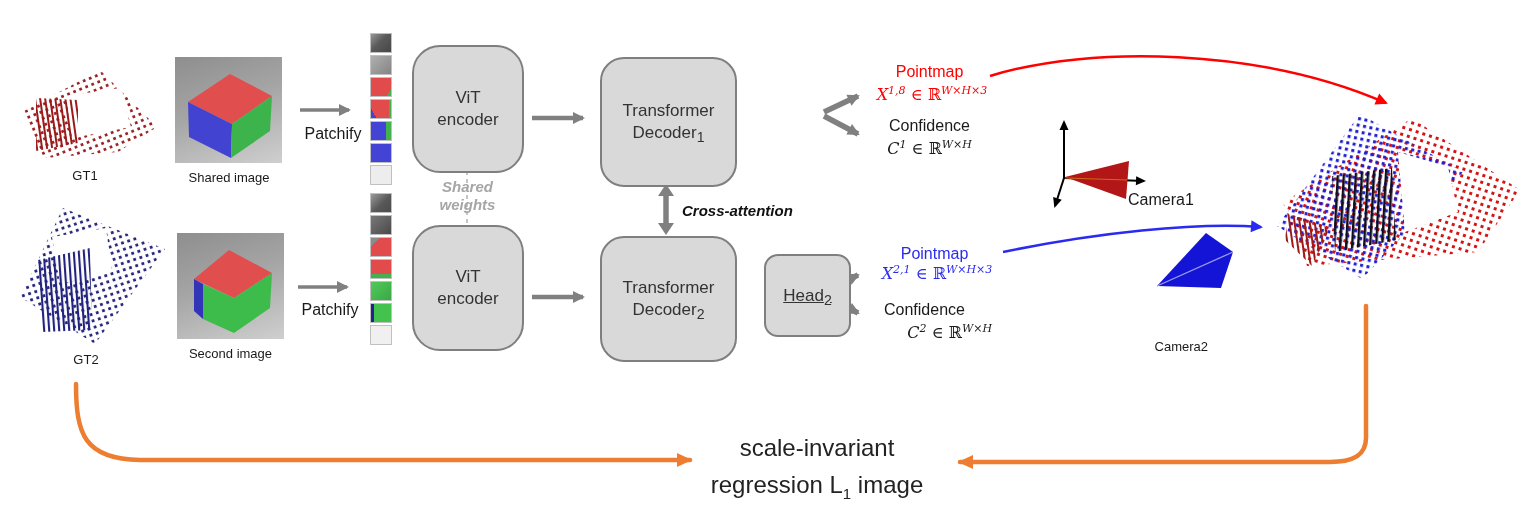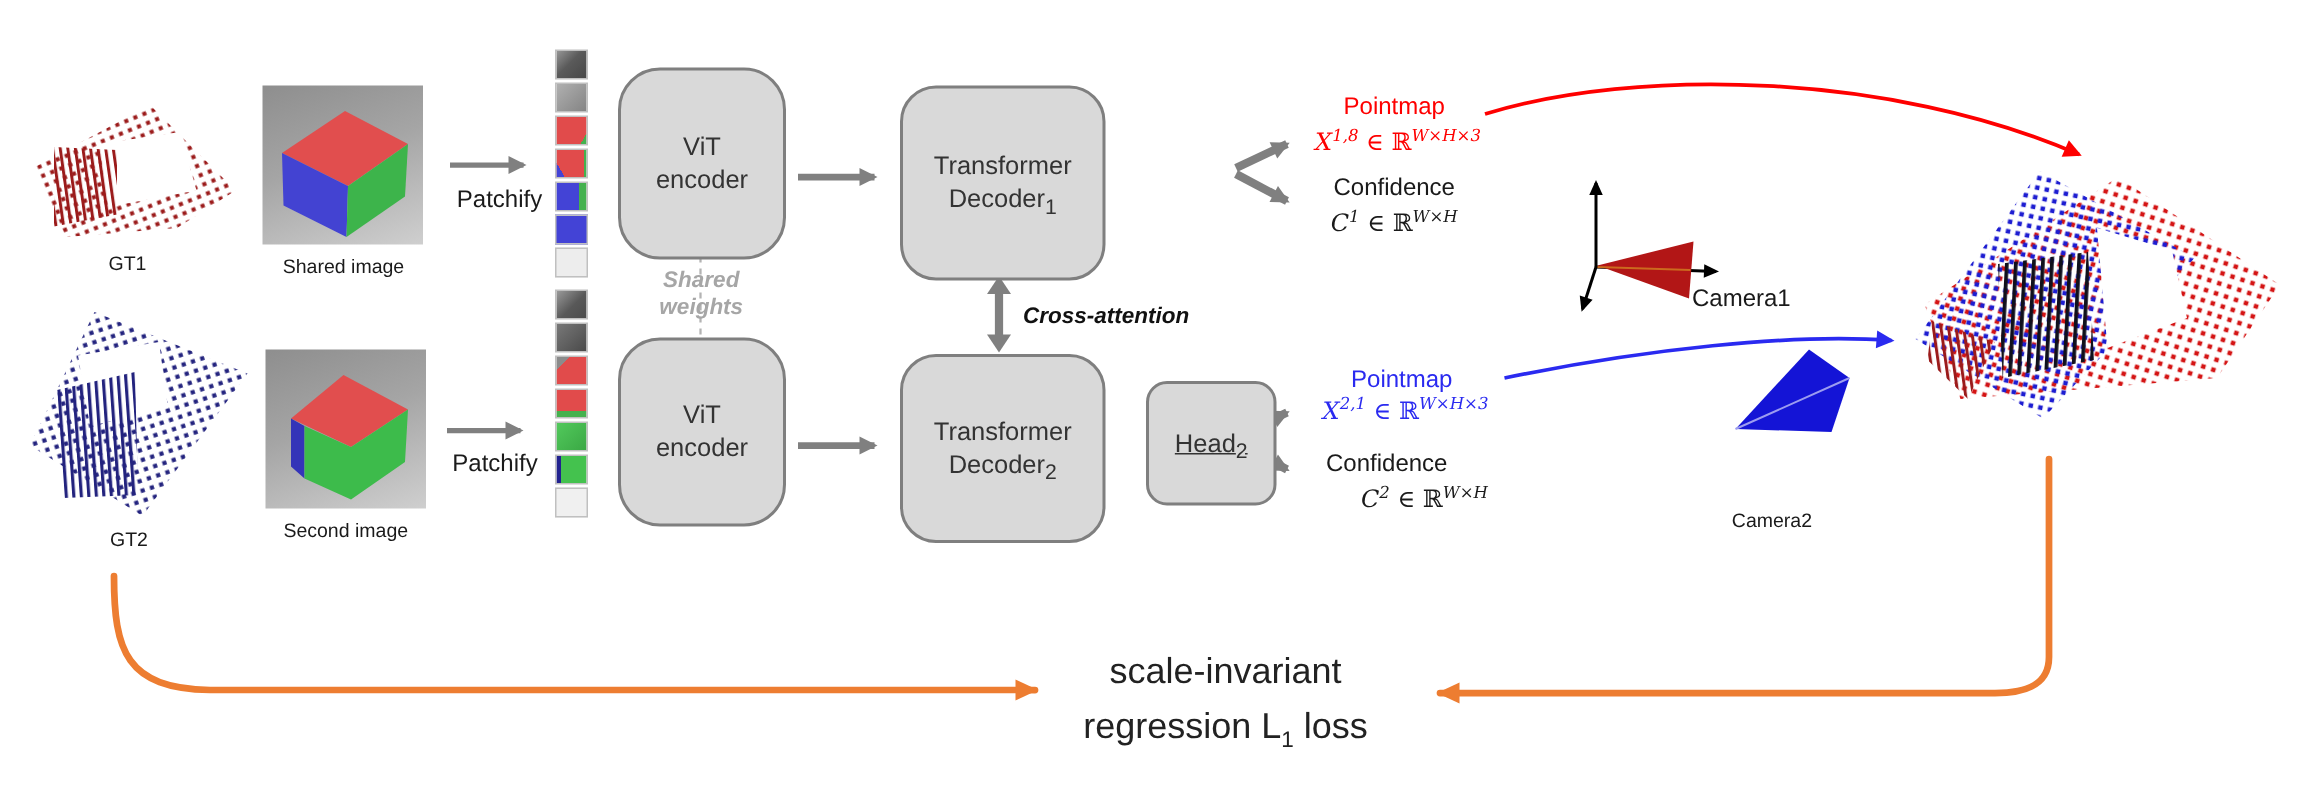--- a/index.html
+++ b/index.html
@@ -222,16 +222,16 @@
   <div class="lbl" style="left:867px;top:301px;width:115px;font-size:16px;">Confidence</div>
   <div class="lbl math" style="left:857px;top:323px;width:135px;text-align:right;">
     <span class="mvar">C</span><sup>2</sup><span> ∈ ℝ</span><sup>W×H</sup>
   </div>
 
   <div class="lbl" style="left:1128px;top:191px;width:80px;font-size:16px;text-align:left;">Camera1</div>
   <div class="lbl" style="left:1118px;top:295px;width:90px;text-align:right;margin-top:44px;">Camera2</div>
 
   <div class="loss">
     <div>scale-invariant</div>
-    <div><span>regression L</span><sub>1</sub><span> loss</span></div>
+    <div><span>regression L</span><sub>1</sub><span> image</span></div>
   </div>
 
 </div>
 
 </body></html>

